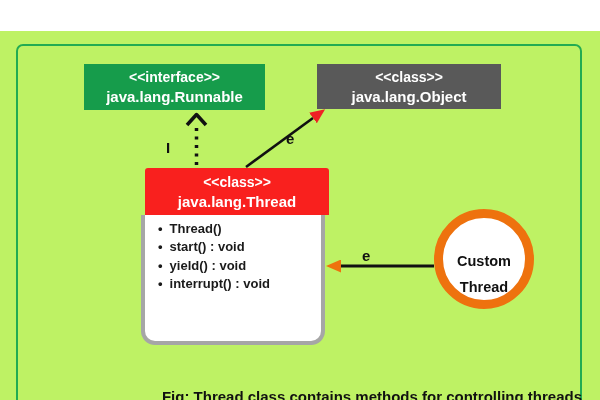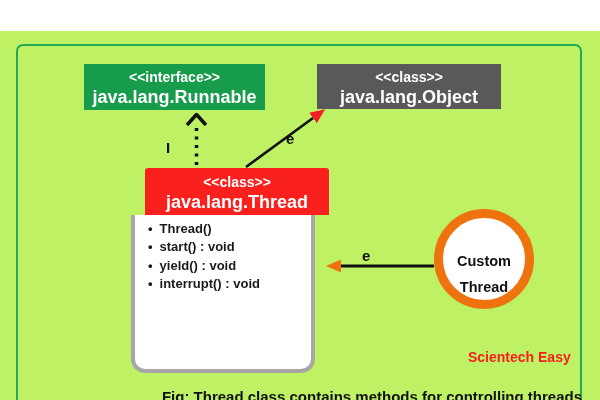--- a/index.html
+++ b/index.html
@@ -10,26 +10,26 @@
   }
   .frame{
     position:absolute;left:16px;top:13px;width:566px;height:370px;
     border:2.5px solid #22ab52;border-radius:7px;box-sizing:border-box;
   }
   .uml-head{
     position:absolute;display:flex;flex-direction:column;justify-content:center;
     text-align:center;color:#ffffff;font-weight:bold;line-height:20px;
   }
   .uml-head .stereotype{font-size:14px;}
-  .uml-head .classname{font-size:18px;}
+  .uml-head .classname{font-size:15px;}
   .box-runnable{left:84px;top:33px;width:181px;height:46px;background:#169c4b;}
   .box-object{left:317px;top:33px;width:184px;height:45px;background:#595959;}
   .box-thread-header{left:145px;top:137px;width:184px;height:47px;background:#f9201e;border-radius:3px 3px 0 0;}
   .box-thread-body{
-    position:absolute;left:131px;top:184px;width:184px;height:158px;box-sizing:border-box;
+    position:absolute;left:141px;top:184px;width:184px;height:130px;box-sizing:border-box;
     background:#ffffff;border:4px solid #a6a6a6;border-top:none;border-radius:0 0 14px 14px;
     padding:5px 8px 0 13px;
   }
   .method{
     display:flex;gap:7px;font-size:13px;font-weight:bold;color:#1a1a1a;
     line-height:18.4px;white-space:nowrap;
   }
   .method::before{content:"\2022";}
   .custom-circle{
     position:absolute;left:434px;top:178px;width:100px;height:100px;box-sizing:border-box;
@@ -102,16 +102,15 @@
 
   <div class="custom-circle">
     <div>Custom</div>
     <div>Thread</div>
   </div>
 
   <span class="edge-label label-implements">I</span>
   <span class="edge-label label-extends-object">e</span>
   <span class="edge-label label-extends-custom">e</span>
 
-  <span class="watermark">Scientech Easy</span>
   <div class="caption">Fig: Thread class contains methods for controlling threads</div>
 
 </div>
 
 </body></html>

